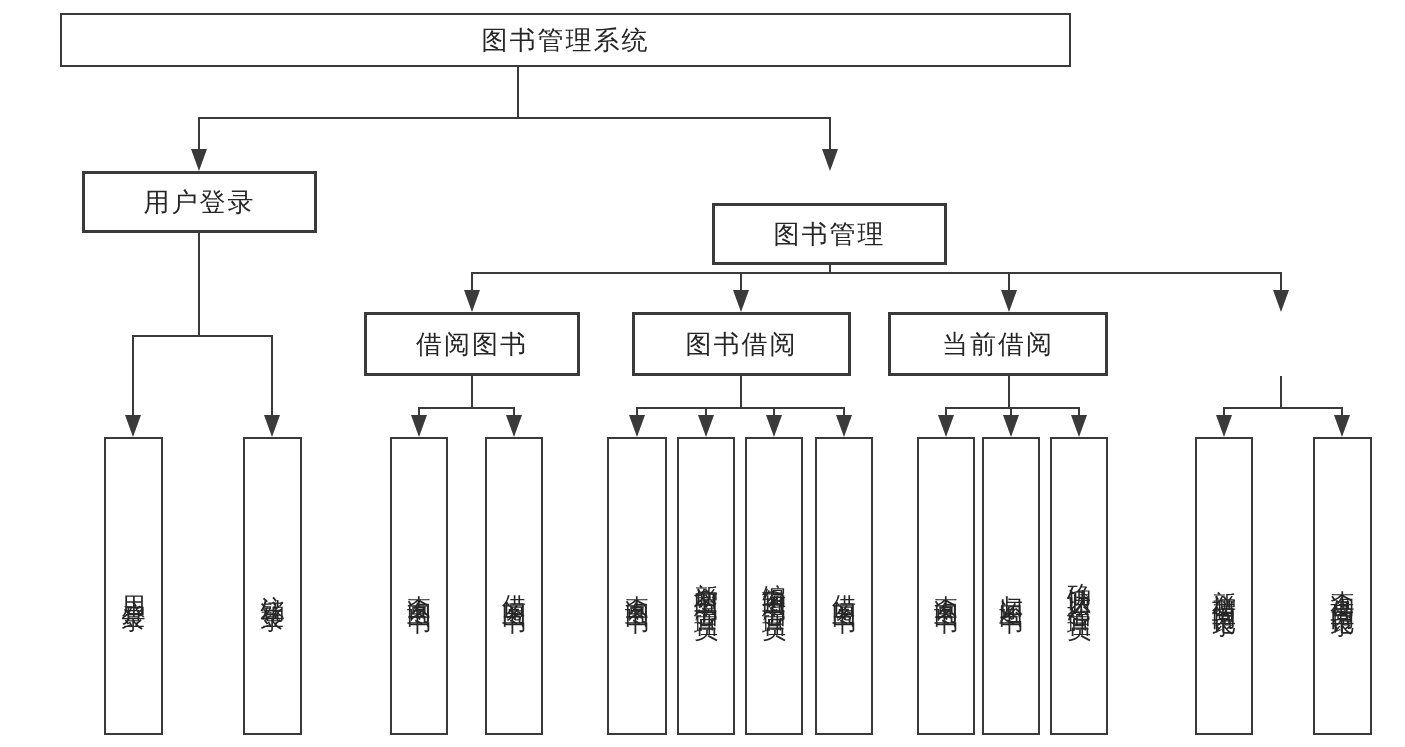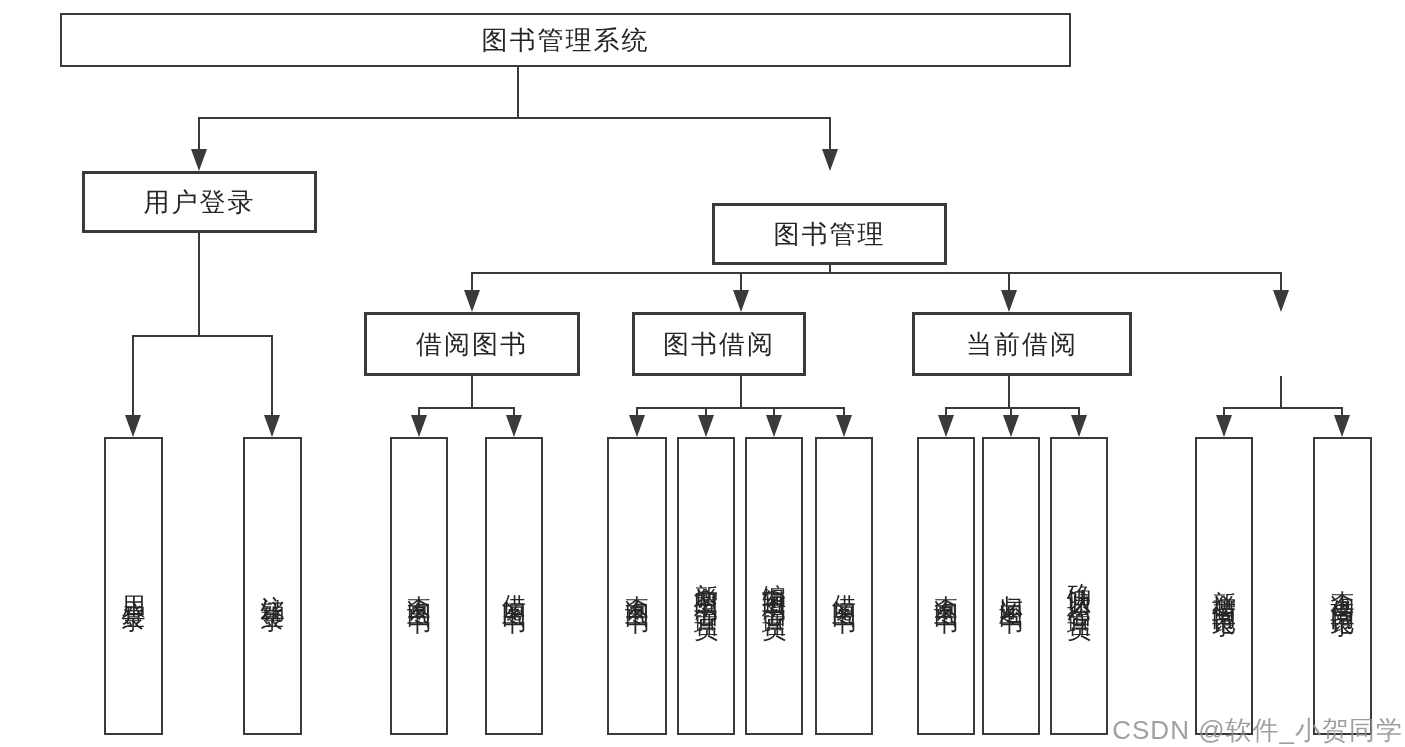--- a/index.html
+++ b/index.html
@@ -62,42 +62,41 @@
 <body>
 
 <div id="canvas">
 
   <div class="node lvl1" style="left: 12px; top: 13px; width: 1011px; height: 54px; margin-left: 48px;">图书管理系统</div>
 
   <div class="node" style="left: 82px; top: 171px; width: 235px; height: 62px;">用户登录</div>
   <div class="node" style="left: 712px; top: 171px; width: 235px; height: 62px; margin-top: 32px;">图书管理</div>
 
   <div class="node" style="left: 364px; top: 312px; width: 216px; height: 64px;">借阅图书</div>
-  <div class="node" style="left: 632px; top: 312px; width: 174px; height: 64px;">图书借阅</div>
-  <div class="node" style="left: 912px; top: 312px; width: 220px; height: 64px;">当前借阅</div>
+  <div class="node" style="left: 632px; top: 312px; width: 219px; height: 64px;">图书借阅</div>
+  <div class="node" style="left: 888px; top: 312px; width: 220px; height: 64px;">当前借阅</div>
 
   <div class="node v" style="left: 104px; top: 437px; width: 59px; height: 298px;">用户登录</div>
   <div class="node v" style="left: 243px; top: 437px; width: 59px; height: 298px;">注销登录</div>
 
   <div class="node v" style="left: 390px; top: 437px; width: 58px; height: 298px;">查询图书</div>
   <div class="node v" style="left: 485px; top: 437px; width: 58px; height: 298px;">借阅图书</div>
 
   <div class="node v" style="left: 607px; top: 437px; width: 60px; height: 298px;">查询图书</div>
   <div class="node v" style="left: 677px; top: 437px; width: 58px; height: 298px;">新增图书（管理员）</div>
   <div class="node v" style="left: 745px; top: 437px; width: 58px; height: 298px;">编辑图书（管理员）</div>
   <div class="node v" style="left: 815px; top: 437px; width: 58px; height: 298px;">借阅图书</div>
 
   <div class="node v" style="left: 917px; top: 437px; width: 58px; height: 298px;">查询图书</div>
   <div class="node v" style="left: 982px; top: 437px; width: 58px; height: 298px;">归还图书</div>
   <div class="node v" style="left: 1050px; top: 437px; width: 58px; height: 298px;">确认归还（管理员）</div>
 
   <div class="node v" style="left: 1195px; top: 437px; width: 58px; height: 298px;">新增借阅记录</div>
   <div class="node v" style="left: 1313px; top: 437px; width: 59px; height: 298px;">查询借阅记录</div>
 
-  <div class="watermark">CSDN @软件_小贺同学</div>
 <div class="line" style="left: 517px; top: 67px; width: 2px; height: 51px;"></div>
     <div class="line" style="left: 198px; top: 117px; width: 633px; height: 2px;"></div>
     <div class="line" style="left: 198px; top: 118px; width: 2px; height: 33px;"></div>
     <div class="arrow" style="left: 191px; top: 149px;"></div>
     <div class="line" style="left: 829px; top: 118px; width: 2px; height: 33px;"></div>
     <div class="arrow" style="left: 822px; top: 149px;"></div>
     <div class="line" style="left: 829px; top: 233px; width: 2px; height: 40px;"></div>
     <div class="line" style="left: 471px; top: 272px; width: 811px; height: 2px;"></div>
     <div class="line" style="left: 471px; top: 273px; width: 2px; height: 19px;"></div>
     <div class="arrow" style="left: 464px; top: 290px;"></div>

